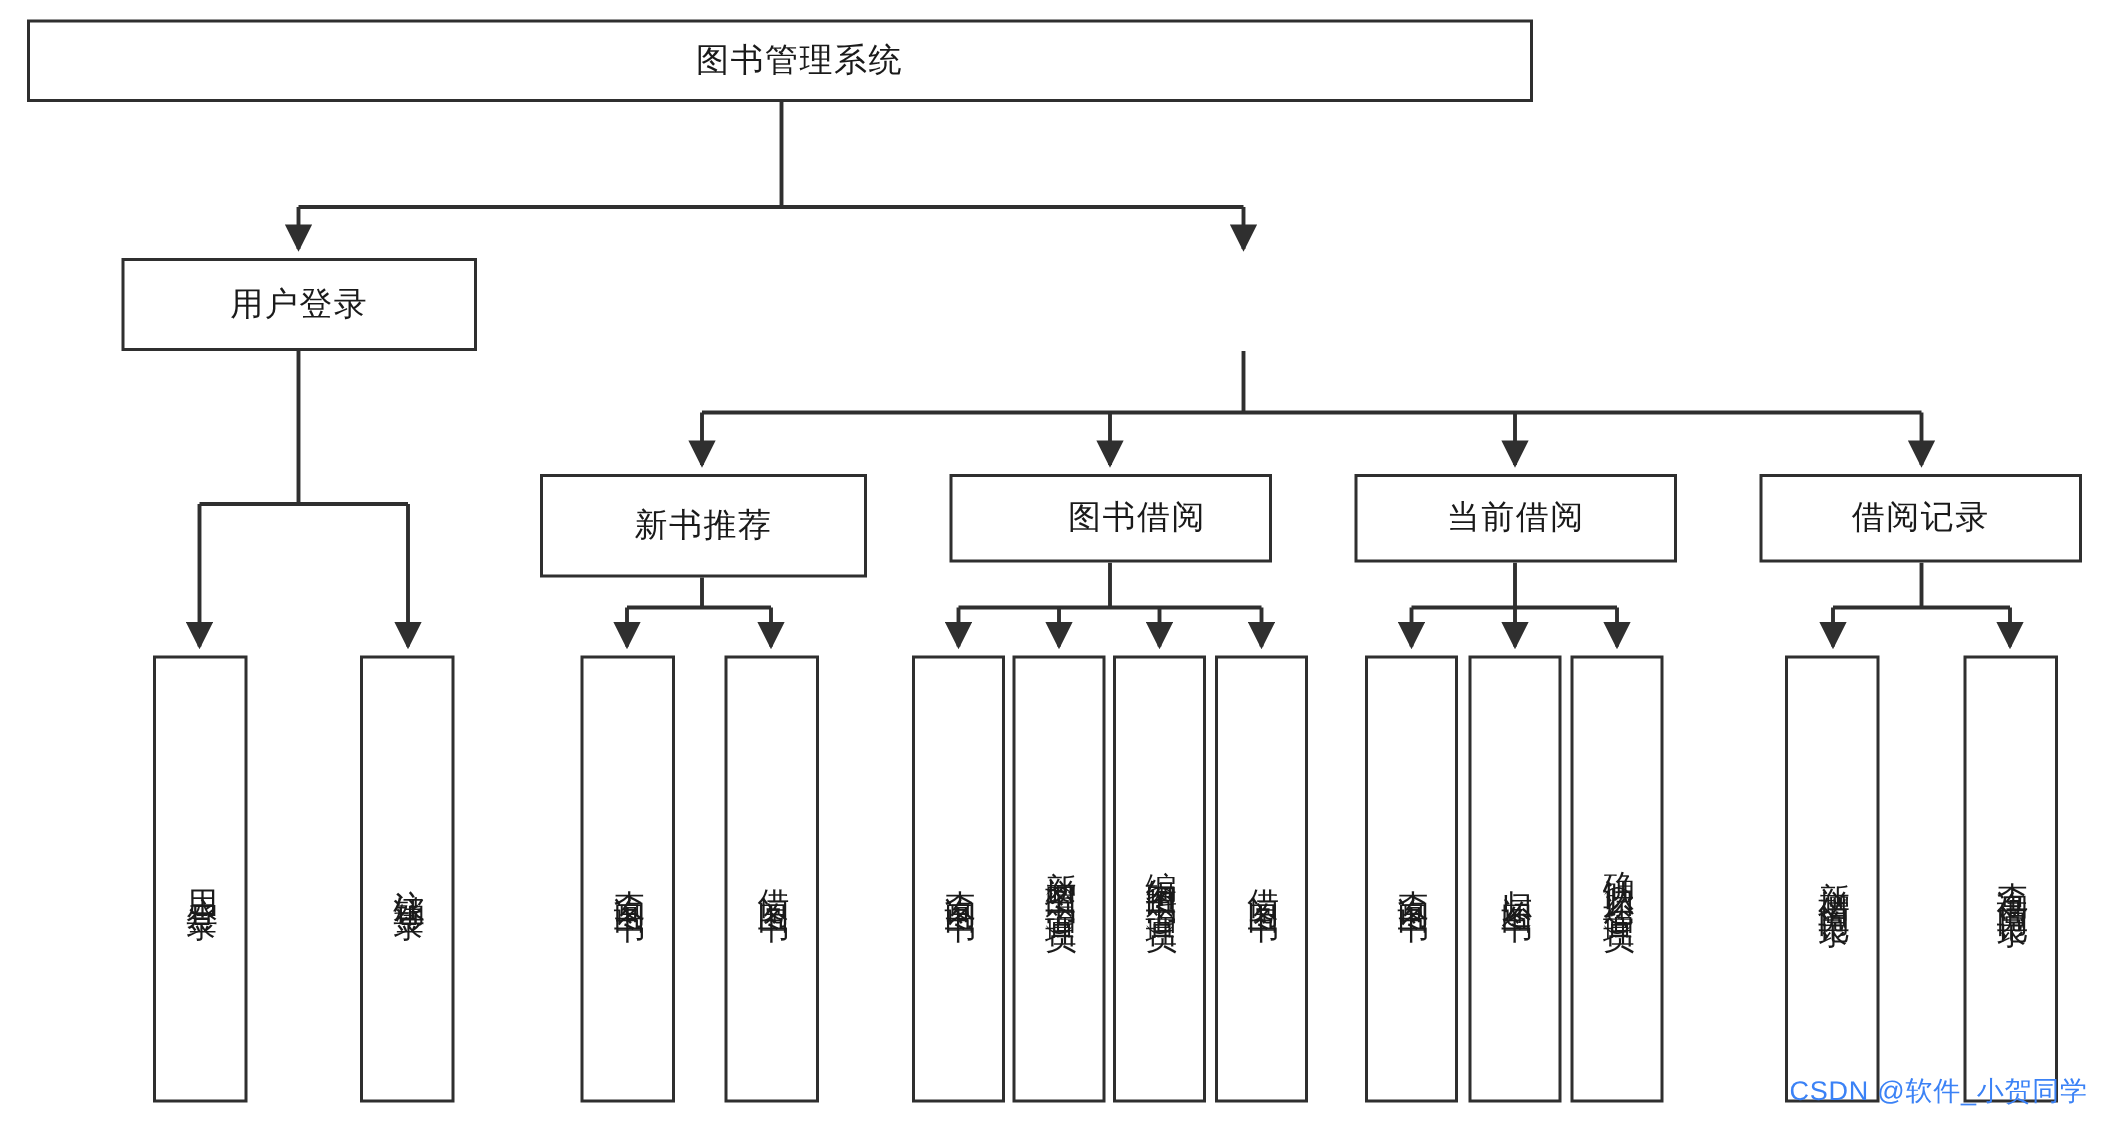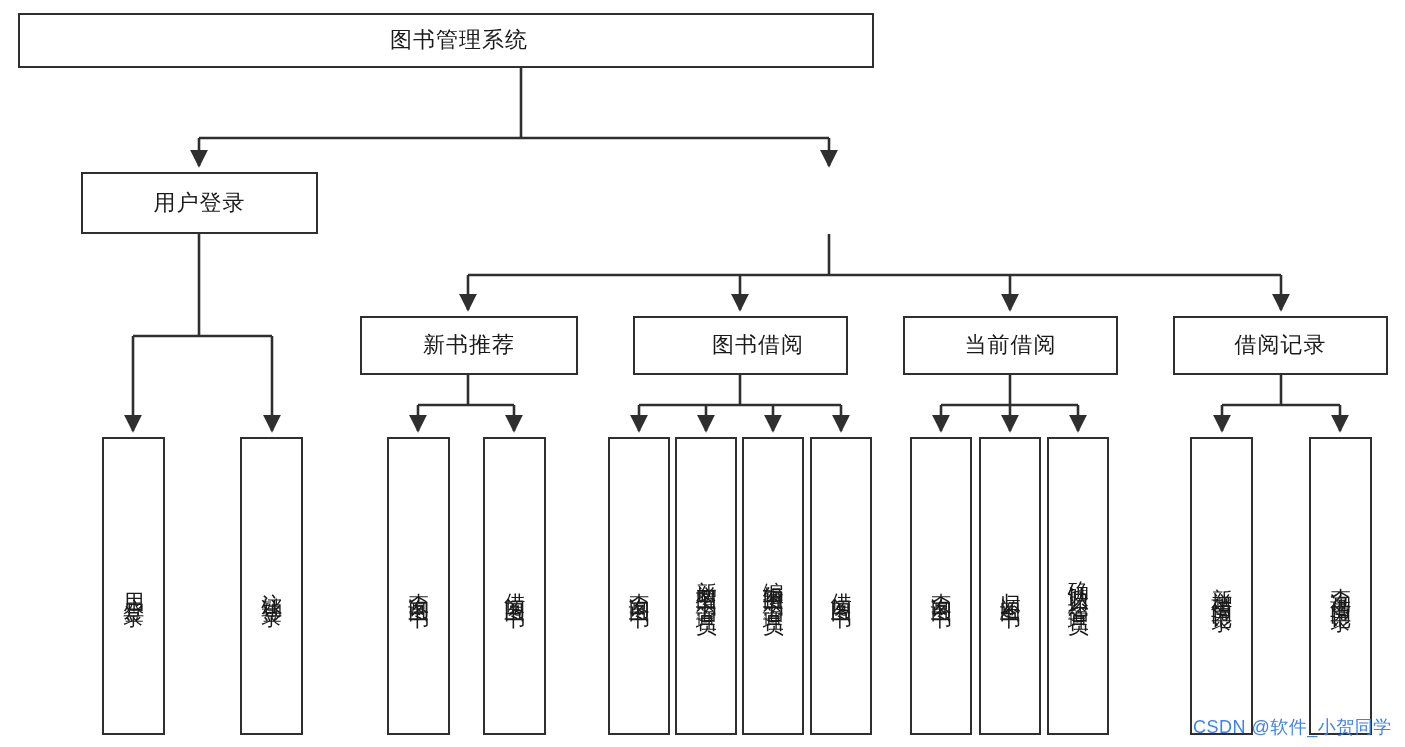--- a/index.html
+++ b/index.html
@@ -117,30 +117,30 @@
       <path d="M 1010 405 L 1010 431" marker-end="url(#arrow)"></path>
       <path d="M 1078 405 L 1078 431" marker-end="url(#arrow)"></path>
 
       <path d="M 1281 375 L 1281 405"></path>
       <path d="M 1222 405 L 1340 405"></path>
       <path d="M 1222 405 L 1222 431" marker-end="url(#arrow)"></path>
       <path d="M 1340 405 L 1340 431" marker-end="url(#arrow)"></path>
     </g>
   </svg>
 
-  <div class="node horiz" style="left:18px; top:13px; width:856px; height:55px;padding-left:26px;">
+  <div class="node horiz" style="left:18px; top:13px; width:1004px; height:55px;padding-left:26px;">
     <span>图书管理系统</span>
   </div>
 
   <div class="node horiz" style="left:81px; top:172px; width:237px; height:62px;">
     <span>用户登录</span>
   </div>
 
 
-  <div class="node horiz" style="left:360px; top:316px; width:218px; height:59px;">
+  <div class="node horiz" style="left:360px; top:316px; width:218px; height:69px;">
     <span>新书推荐</span>
   </div>
 
   <div class="node horiz" style="left:633px; top:316px; width:215px; height:59px;padding-left:35px;">
     <span>图书借阅</span>
   </div>
 
   <div class="node horiz" style="left:903px; top:316px; width:215px; height:59px;">
     <span>当前借阅</span>
   </div>

